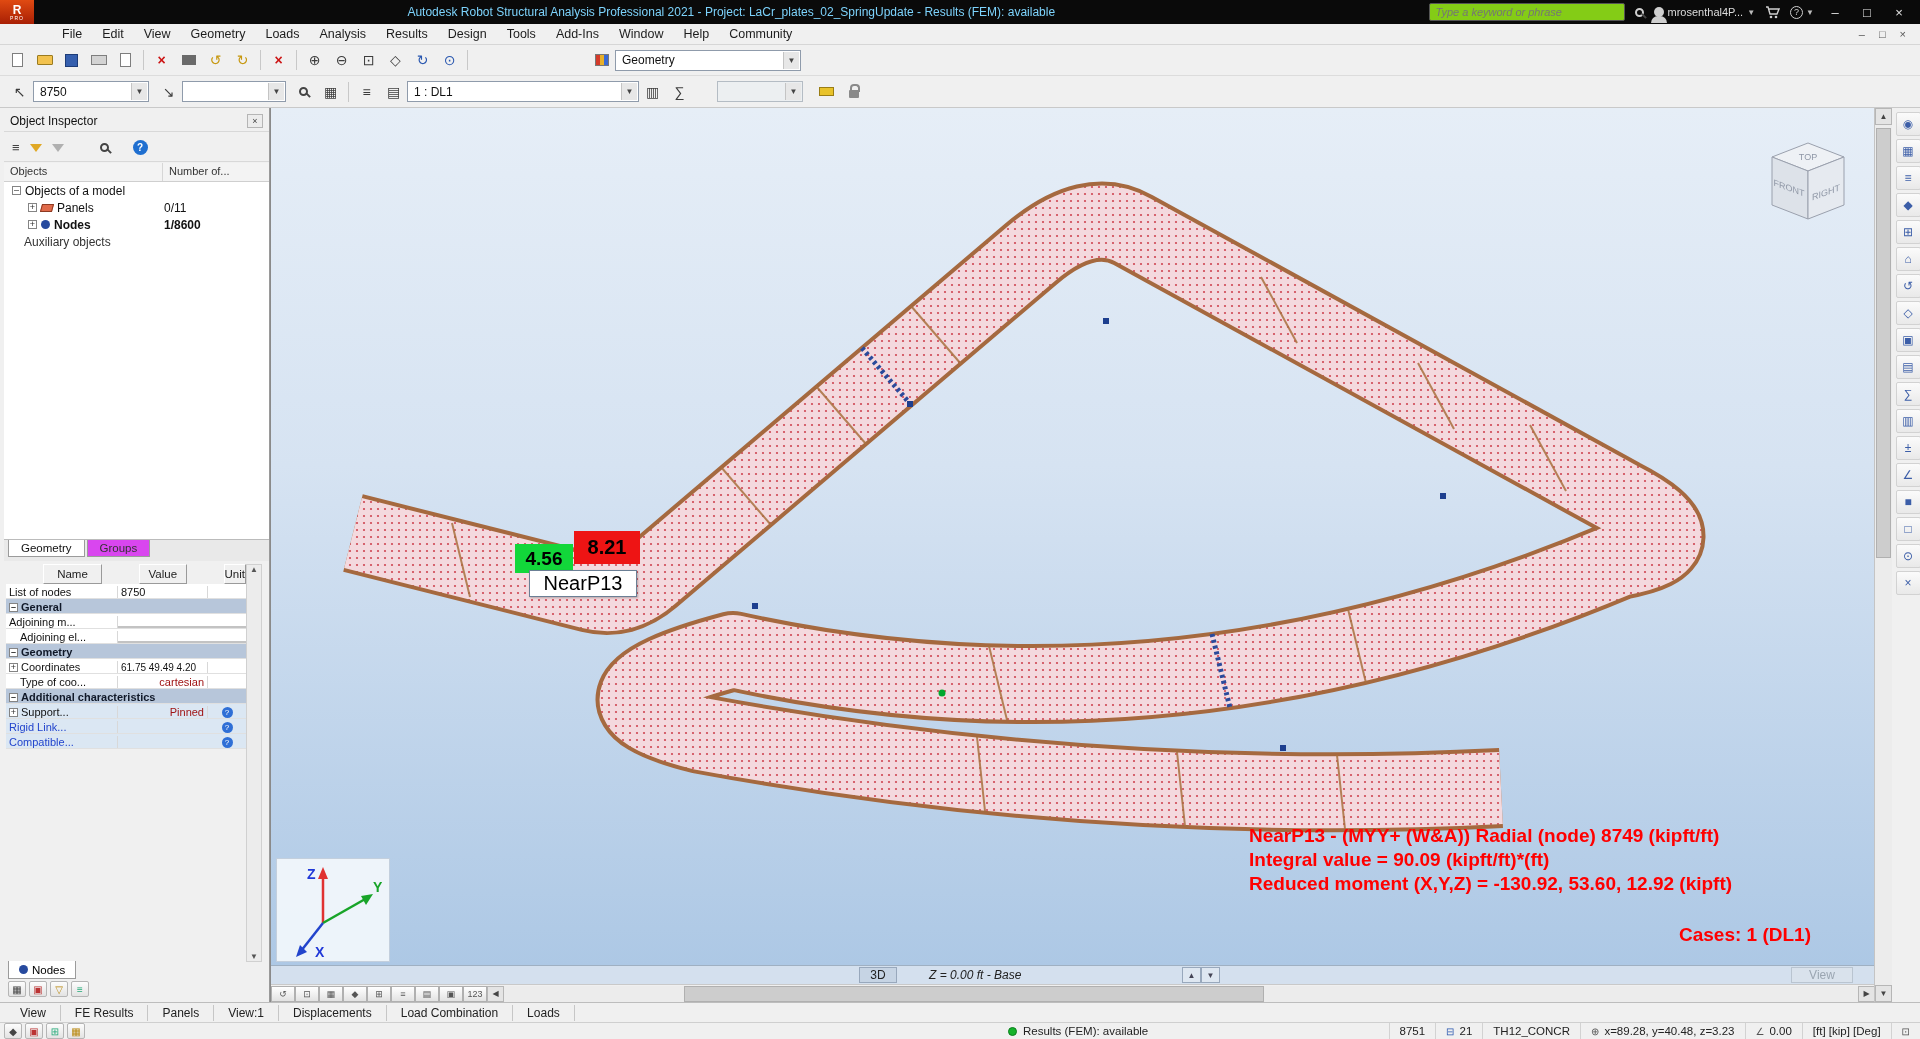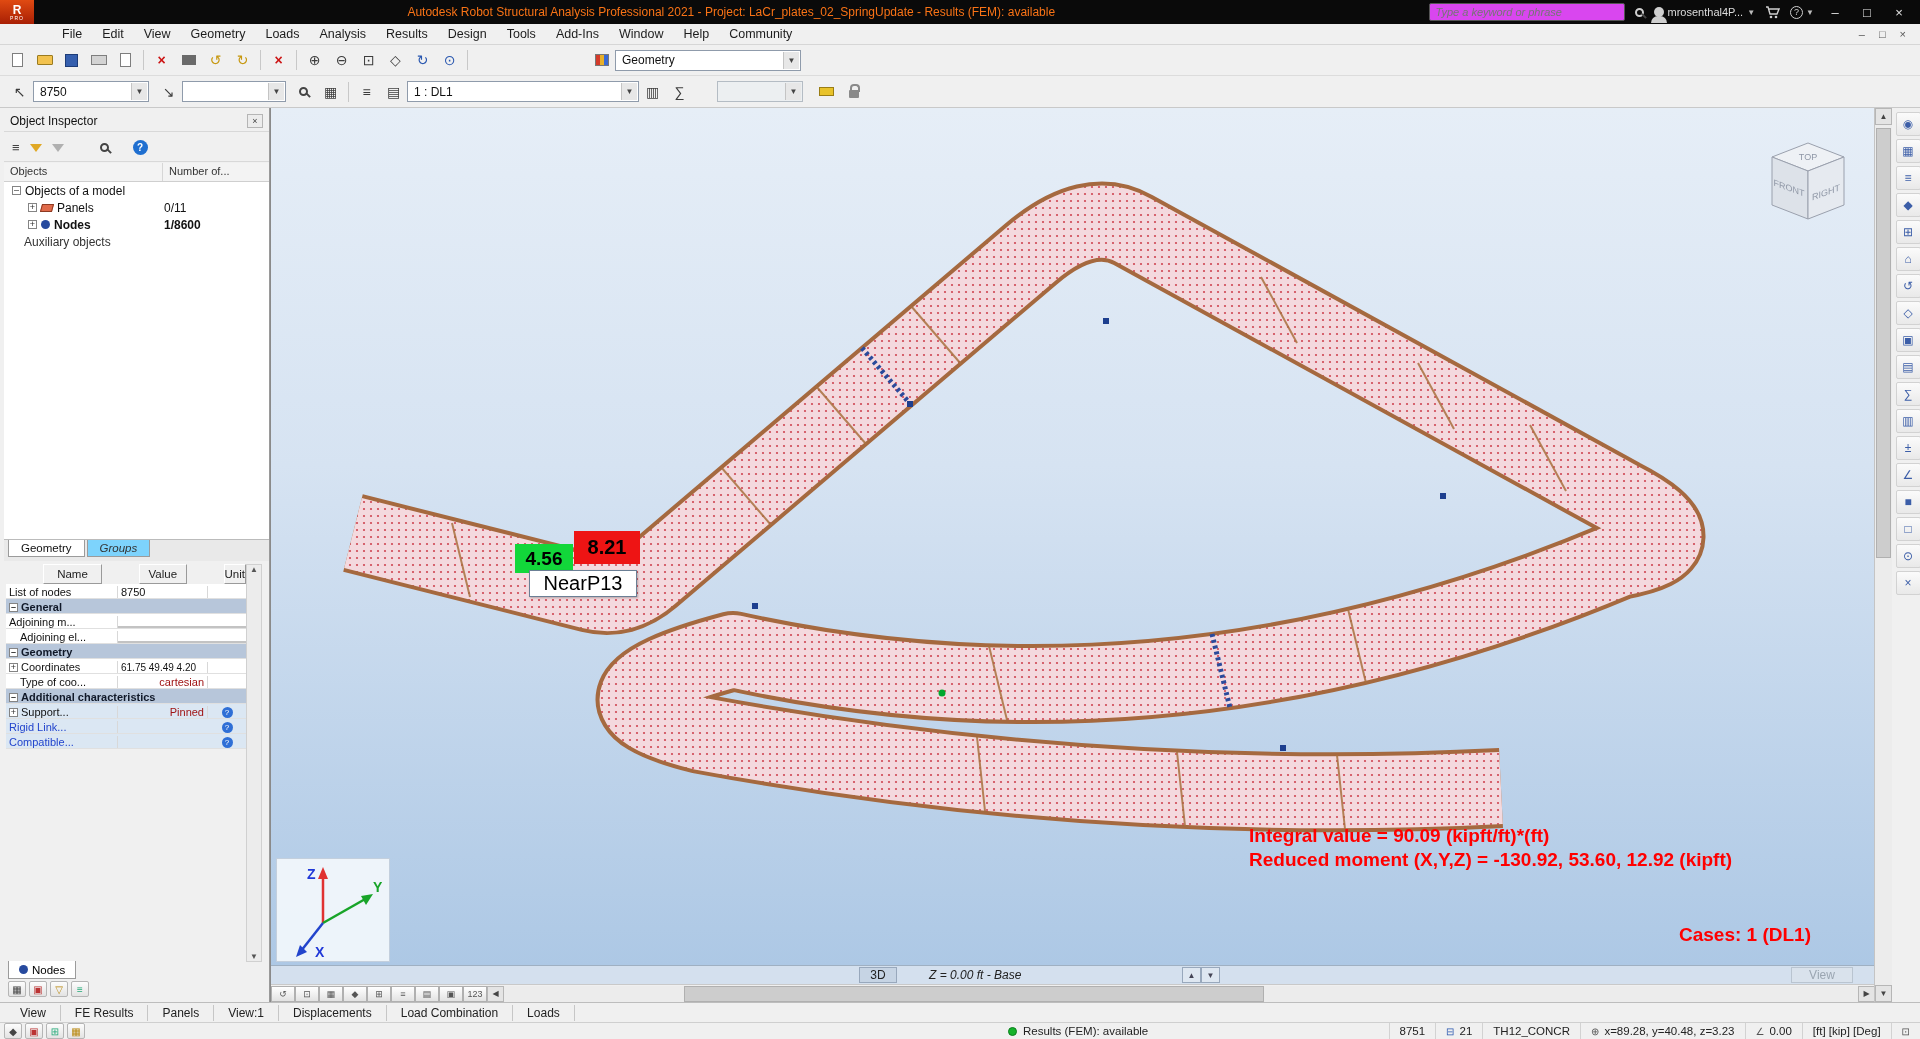--- a/index.html
+++ b/index.html
@@ -4,23 +4,23 @@
 <style>
   * { box-sizing: border-box; margin: 0; padding: 0; }
   html,body { width:1920px; height:1039px; overflow:hidden; font-family:"Liberation Sans", sans-serif; background:#f0f0f0; }
   .app { position:relative; width:1920px; height:1039px; }
 
   
   .titlebar { position:absolute; left:0; top:0; width:1920px; height:24px; background:#0a0a0a; color:#fff; display:flex; align-items:center; }
   .logo { width:34px; height:24px; background:linear-gradient(#e04a12,#a81f04); color:#fff; display:flex; flex-direction:column; align-items:center; justify-content:center; line-height:1; }
   .logo .lt { font-size:12px; font-weight:bold; }
   .logo .ls { font-size:5px; letter-spacing:1px; }
-  .tb-title { flex:1; text-align:center; font-size:12px; color:#f97316; white-space:nowrap; overflow:hidden; }
+  .tb-title { flex:1; text-align:center; font-size:12px; color:#7dd3fc; white-space:nowrap; overflow:hidden; }
   .tb-right { display:flex; align-items:center; gap:10px; padding-right:10px; }
-  .search { width:196px; height:18px; border:1px solid #555; border-radius:2px; font-size:11px; font-style:italic; padding:4px 6px; background:#d946ef; color:#333; font-family:"Liberation Sans",sans-serif;}
+  .search { width:196px; height:18px; border:1px solid #555; border-radius:2px; font-size:11px; font-style:italic; padding:4px 6px; background:#84cc16; color:#333; font-family:"Liberation Sans",sans-serif;}
   .tbicon { color:#cfcfcf; font-size:12px; display:flex; align-items:center; gap:3px; }
   .user { color:#dcdcdc; font-size:11px; display:flex; align-items:center; gap:4px; }
   .person { width:10px; height:10px; border-radius:50%; background:#cfcfcf; position:relative; }
   .person::after{ content:""; position:absolute; left:-3px; top:9px; width:16px; height:7px; border-radius:8px 8px 0 0; background:#cfcfcf; }
   .caret { font-size:8px; color:#bbb; }
   .winbtn { color:#e4e4e4; font-size:13px; width:22px; text-align:center; }
 
   
   .menubar { position:absolute; left:0; top:24px; width:1920px; height:21px; background:#f0f0f0; border-bottom:1px solid #d6d6d6; display:flex; align-items:center; padding-left:52px; }
   .menu-item { font-size:12.5px; color:#1c1c1c; padding:0 10px; }
@@ -64,21 +64,21 @@
   .lp-cols .c1 { flex:1; padding:2px 6px; border-right:1px solid #d6d6d6; }
   .lp-cols .c2 { width:106px; padding:2px 6px; }
   .tree { position:absolute; left:0; top:74px; width:100%; height:360px; background:#fff; }
   .trow { height:17px; display:flex; align-items:center; gap:4px; font-size:12px; color:#111; }
   .trow .cnt { position:absolute; left:160px; font-size:12px; }
   .tbox { width:9px; height:9px; border:1px solid #848484; background:#fff; font-size:9px; line-height:7px; text-align:center; color:#333; flex:none; }
   .ip { width:12px; height:8px; background:#e06a4a; border:1px solid #8d3a22; transform:skewX(-15deg); flex:none; }
   .in { width:9px; height:9px; background:#274a9e; border-radius:50%; flex:none; }
   .lp-tabs { position:absolute; left:0; top:431px; width:100%; height:22px; display:flex; align-items:flex-start; gap:2px; padding-left:4px; border-top:1px solid #bbb; background:#e9e9e9; }
   .ptab { padding:2px 12px; font-size:11.5px; border:1px solid #9b9b9b; border-top:none; background:#fff; color:#111; }
-  .ptab.inactive { background:#7dd3fc; color:#333;font-style:italic; }
+  .ptab.inactive { background:#d946ef; color:#333; }
 
   
   .grid { position:absolute; left:2px; top:456px; width:240px; }
   .ghead { display:flex; height:20px; }
   .ghead div { background:#f0f0f0; border:1px solid #fff; border-right-color:#9a9a9a; border-bottom-color:#9a9a9a; font-size:11.5px; display:flex; align-items:center; justify-content:center; color:#222;margin-left:37px; }
   .gh-name { width:112px; } .gh-val { width:90px; } .gh-unit { width:38px; }
   .prow { display:flex; height:15px; background:#fff; border-bottom:1px solid #e0e0e0; font-size:11px; align-items:flex-end; }
   .pcell { display:flex; align-items:center; padding:0 3px; overflow:hidden; white-space:nowrap; }
   .pname { width:112px; border-right:1px solid #d8d8d8; color:#111; gap:3px; }
   .pval { width:90px; border-right:1px solid #d8d8d8; color:#111; }
@@ -449,20 +449,21 @@
           <rect x="1009" y="637" width="6" height="6"></rect>
         </g>
         <circle cx="671" cy="585" r="3.5" fill="#00a82d"></circle>
       </svg>
 
       <div class="lbl lbl-green">4.56</div>
       <div class="lbl lbl-red">8.21</div>
       <div class="lbl lbl-node">NearP13</div>
 
       <div class="annot">
+        <div>NearP13 - (MYY+ (W&amp;A)) Radial (node) 8749 (kipft/ft)</div>
         <div>Integral value = 90.09 (kipft/ft)*(ft)</div>
         <div>Reduced moment (X,Y,Z) = -130.92, 53.60, 12.92 (kipft)</div>
       </div>
       <div class="cases">Cases: 1 (DL1)</div>
 
       <div class="cube">
         <svg width="88" height="92" viewBox="0 0 88 92">
           <polygon points="44,6 80,20 44,34 8,20" fill="#eef1f5" stroke="#9aa0ad"></polygon>
           <polygon points="8,20 44,34 44,82 8,68" fill="#dde2e9" stroke="#9aa0ad"></polygon>
           <polygon points="44,34 80,20 80,68 44,82" fill="#e6eaf0" stroke="#9aa0ad"></polygon>

